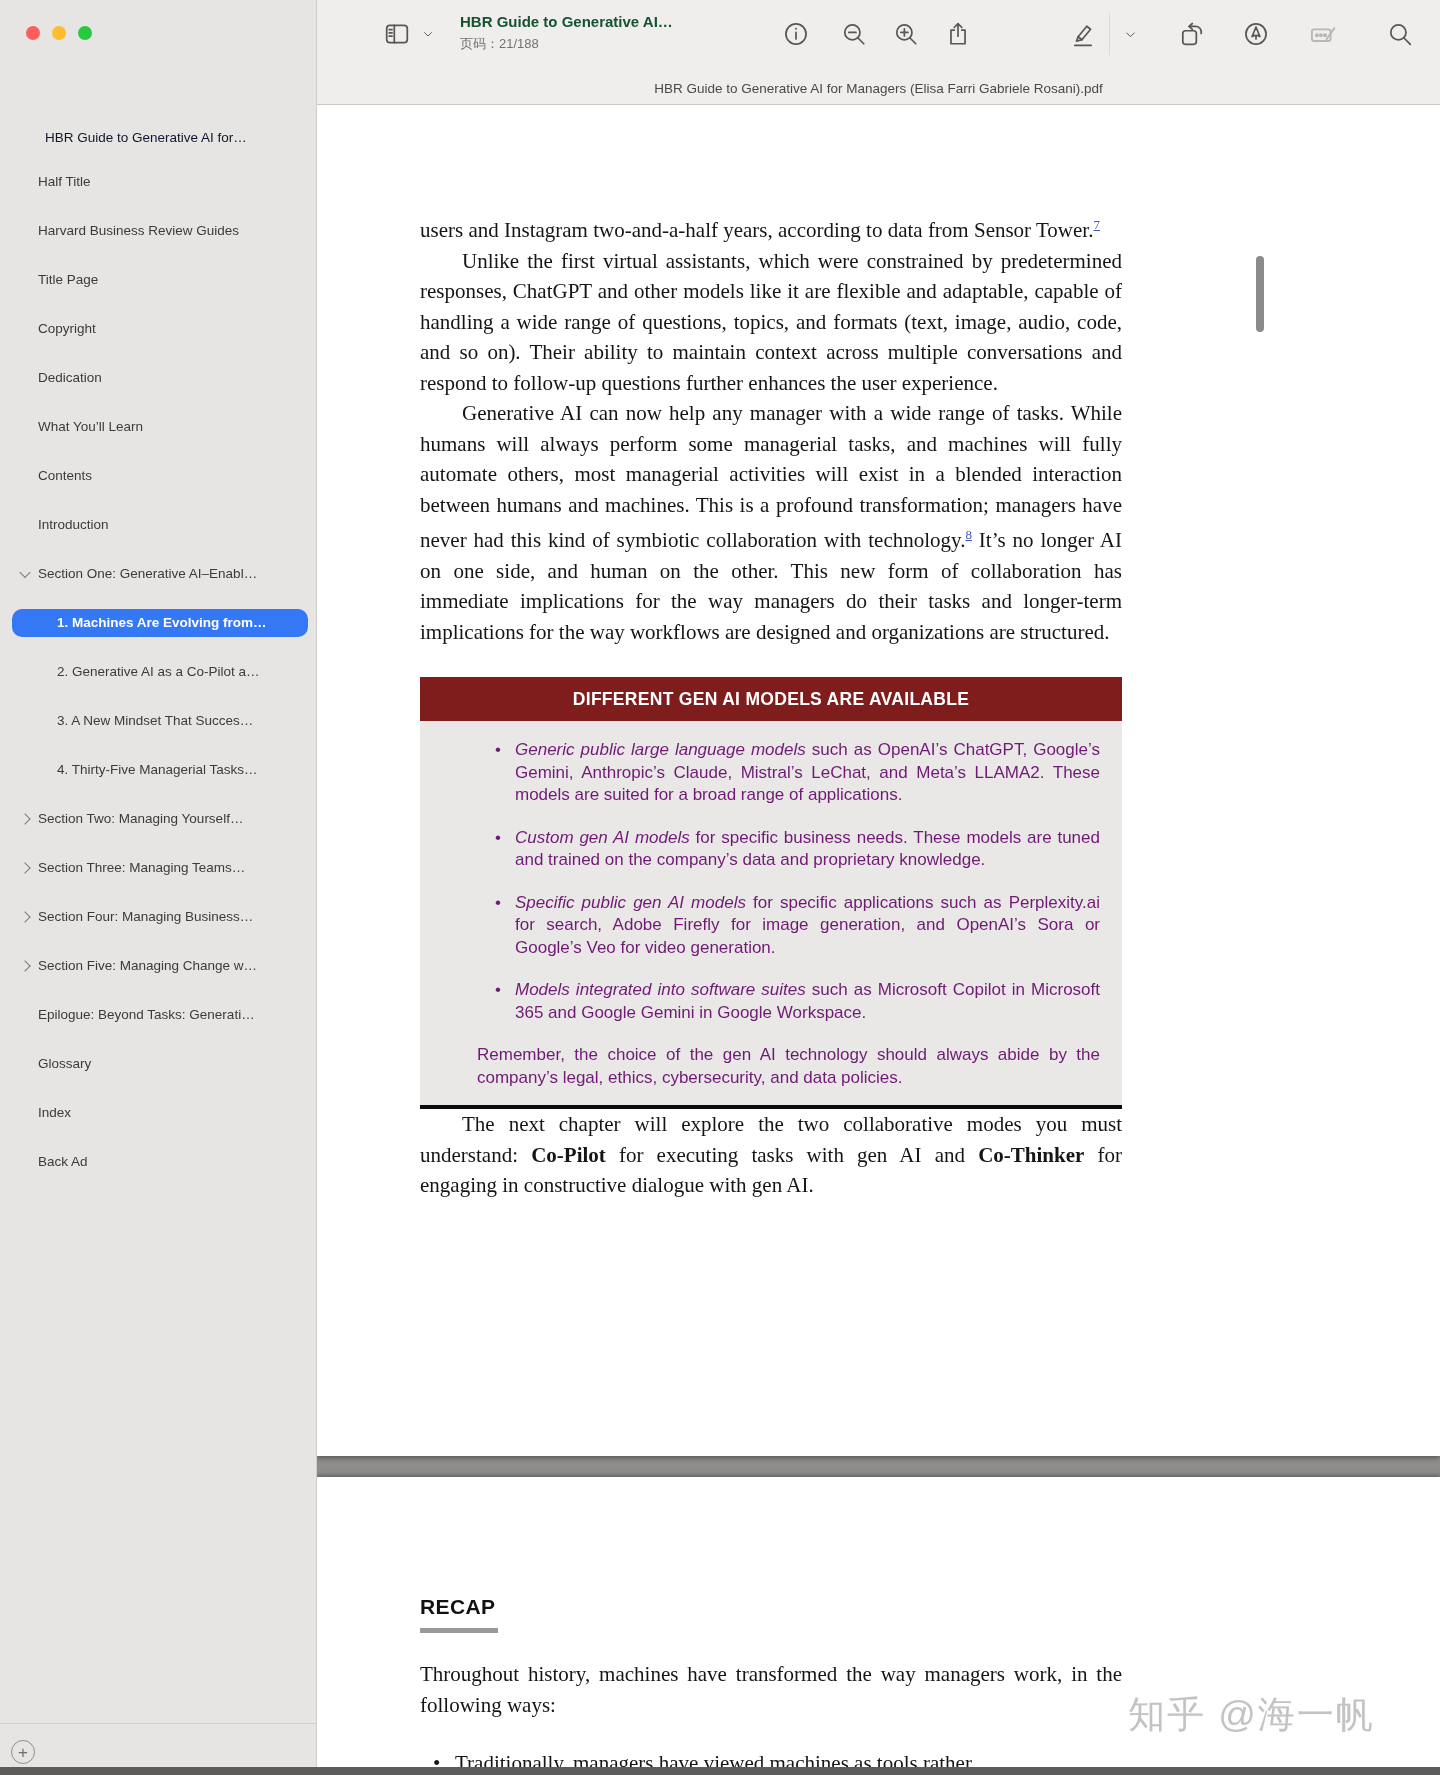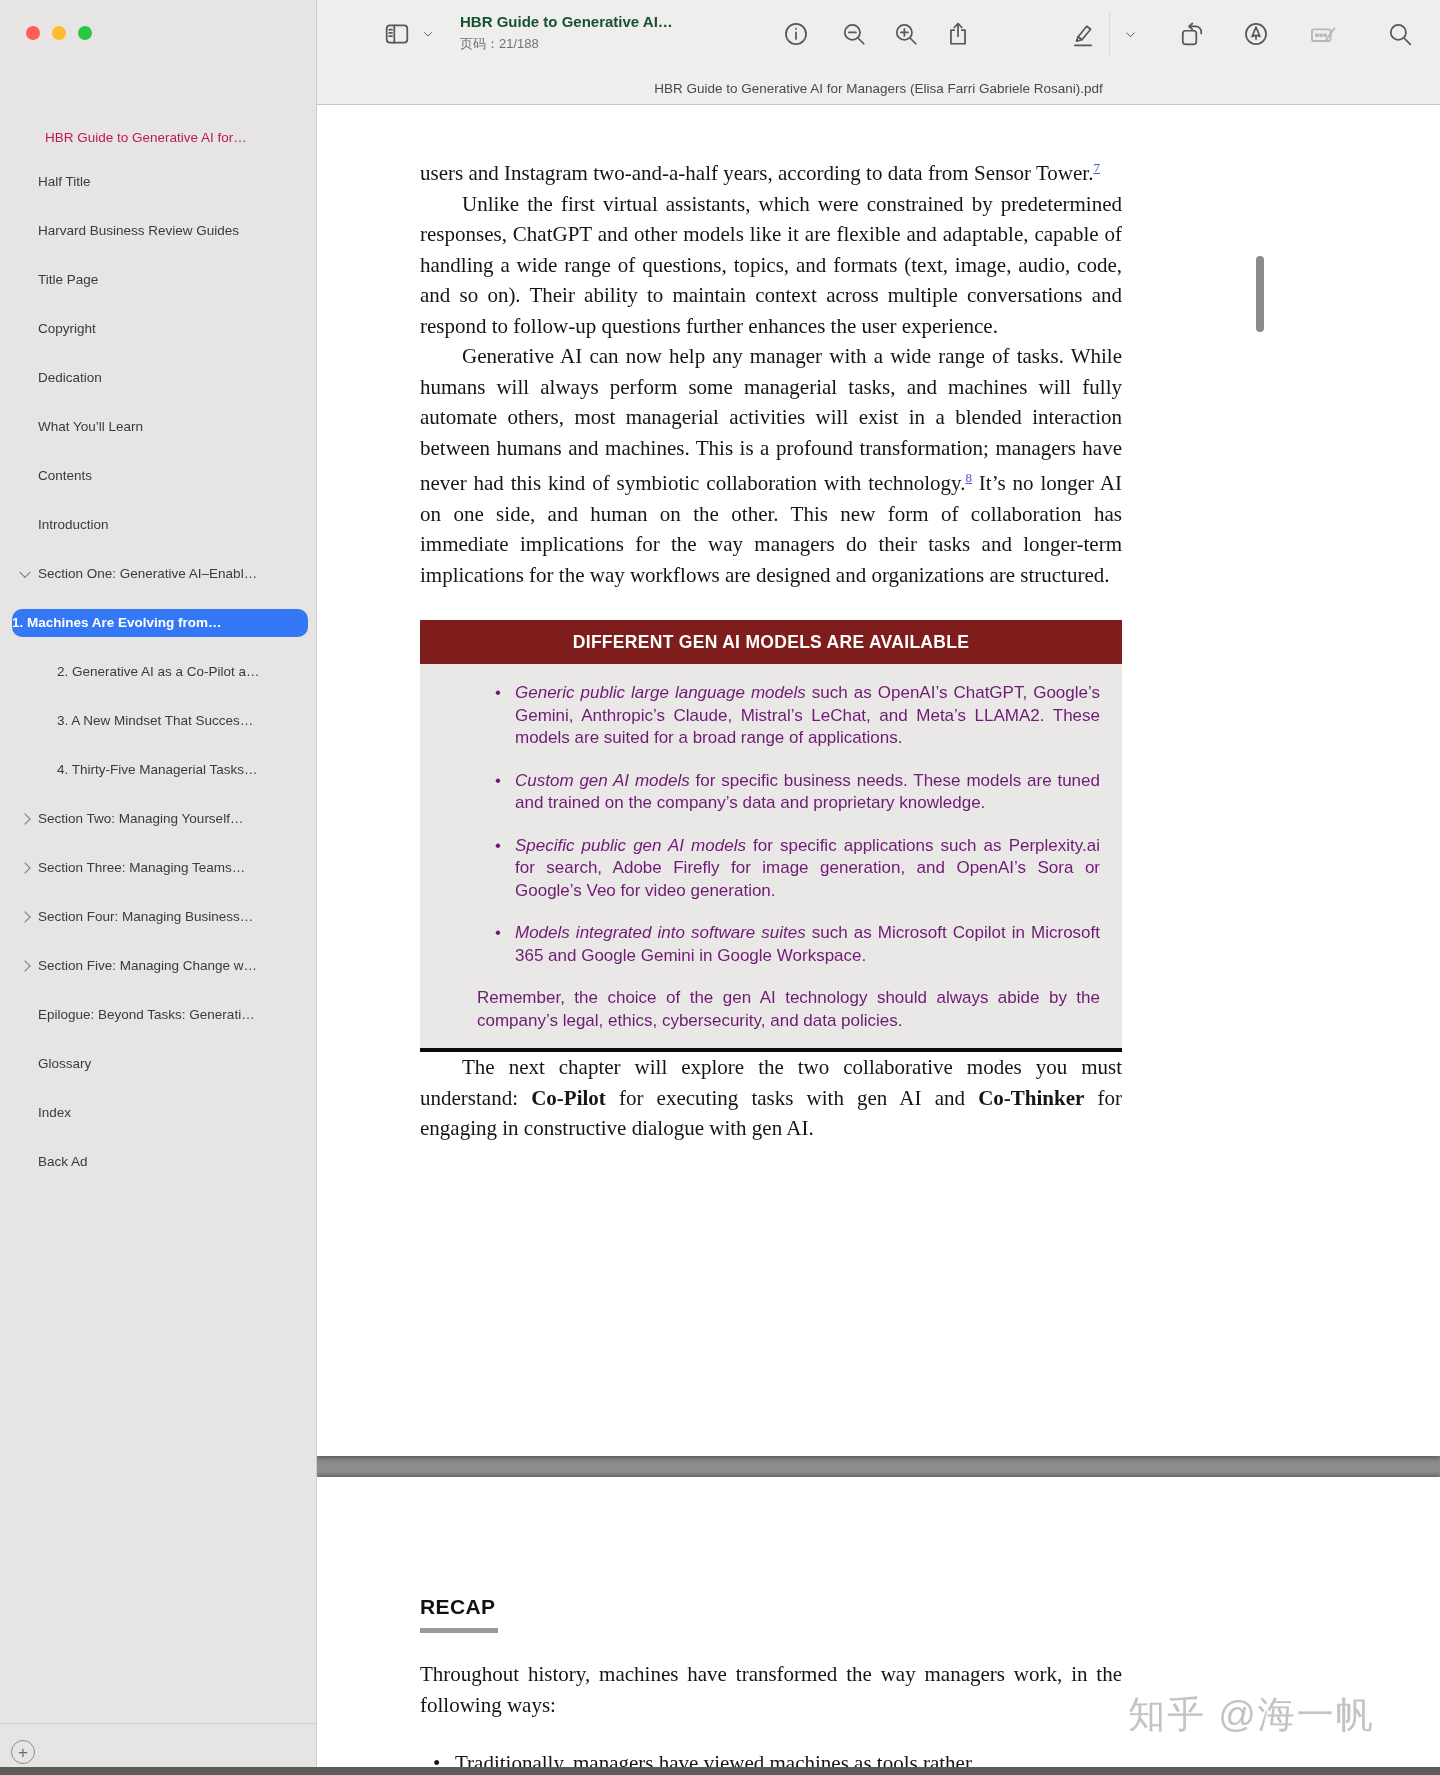--- a/index.html
+++ b/index.html
@@ -9,30 +9,30 @@
 
   
   .sidebar { position:absolute; left:0; top:0; width:317px; height:1775px;
              background:#e7e5e3; border-right:1px solid #cfcdcb; z-index:5; }
   .traffic { position:absolute; top:26px; left:26px; display:flex; gap:12px; }
   .tl { width:14px; height:14px; border-radius:50%; }
   .toc { position:absolute; top:117px; left:0; right:0; }
   .si { height:49px; display:flex; align-items:center; position:relative;
         font-size:13.5px; color:#3c3b39; padding-left:38px; white-space:nowrap;
         overflow:hidden; }
-  .si.root { height:40px; color:#be185d; padding-left:45px; }
+  .si.root { height:40px; color:#0f172a; padding-left:45px; }
   .si.lvl2 { padding-left:57px; }
   .chevron { position:absolute; left:21px; top:50%; width:8px; height:8px;
              border-right:1.8px solid #7b7977; border-bottom:1.8px solid #7b7977; }
   .chevron.down  { transform:translateY(-70%) rotate(45deg); }
   .chevron.right { transform:translateY(-50%) rotate(-45deg); }
   .si.sel { padding:0; }
   .pill { margin:0 8px 0 12px; height:28px; width:100%; display:flex; align-items:center;
           background:#3478f6; border-radius:10px; color:#fff; font-weight:600;
-          font-size:13.5px; }
+          padding-left:45px; font-size:13.5px; }
   .sb-footer-line { position:absolute; left:0; right:0; top:1723px; height:1px; background:#d2d0ce; }
   .sb-plus { position:absolute; left:11px; top:1740px; width:24px; height:24px;
              border:1.5px solid #908e8c; border-radius:50%; color:#6f6d6b;
              display:flex; align-items:center; justify-content:center;
              font-size:17px; line-height:1; }
 
   
   .toolbar { position:absolute; left:317px; top:0; width:1123px; height:105px;
              background:#f0eeec; border-bottom:1px solid #c9c7c5; z-index:4; }
   .tbtn { position:absolute; top:18px; width:36px; height:32px; display:flex;
@@ -50,21 +50,21 @@
               background:#8f8d8b; }
   .page { position:absolute; left:0; width:1123px; background:#fff; overflow:hidden; }
   .page1 { top:0; height:1351px; box-shadow:0 2px 5px rgba(0,0,0,.4); }
   .page2 { top:1372px; height:290px; box-shadow:0 -2px 4px rgba(0,0,0,.3); }
   .bottom-band { position:absolute; left:0; top:1767px; width:1440px; height:8px;
                  background:#5d5c5a; z-index:9; }
   .scroll-thumb { position:absolute; left:1256px; top:256px; width:8px; height:76px;
                   border-radius:4px; background:#8b8b8b; z-index:8; }
 
   
-  .content { padding:48px 0 0 103px; width:805px; }
+  .content { padding:105px 0 0 103px; width:805px; }
   .bodytext { width:702px; font-family:"Liberation Serif","DejaVu Serif",serif;
               font-size:21px; line-height:30.5px; color:#151515; text-align:justify; }
   .bodytext p.ind { text-indent:42px; }
   .seg-b { font-weight:700; }
   .seg-i { font-style:italic; }
   .seg-sup { vertical-align:super; font-size:0.62em; color:#4355c9; text-decoration:underline; }
 
   
   .callout { width:702px; margin-top:30px; border-bottom:4px solid #0b0b0b; }
   .callout-head { background:#7f1d1d; color:#fff; height:44px; display:flex;

